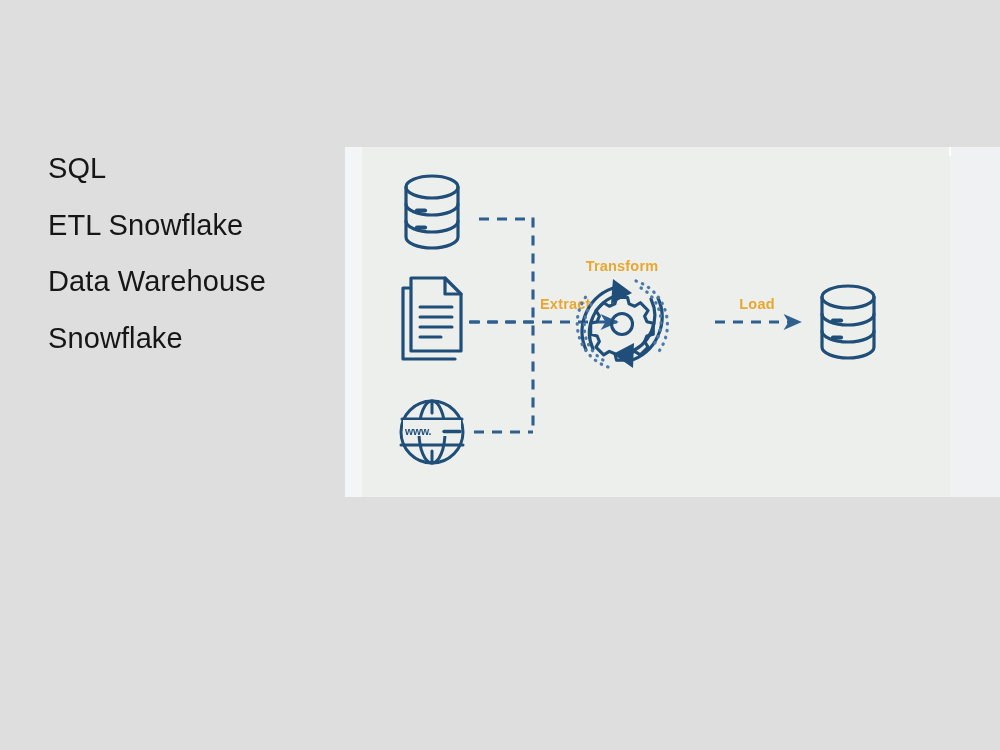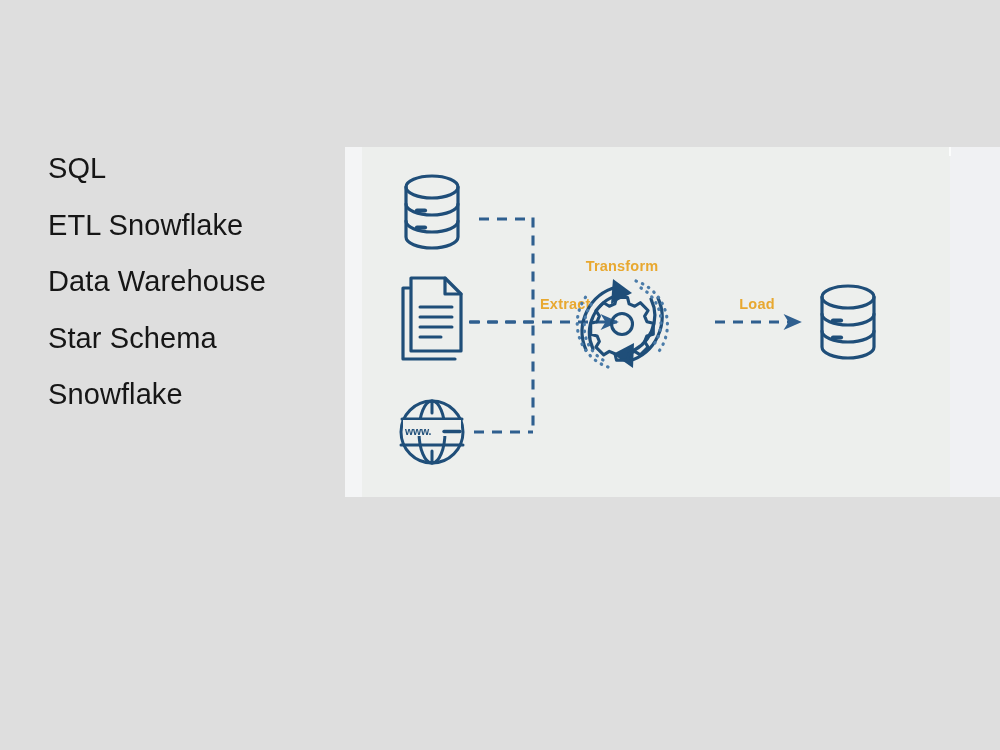--- a/index.html
+++ b/index.html
@@ -92,21 +92,20 @@
     letter-spacing: -0.2px;
   }
 </style>
 </head>
 <body>
 
 <div id="skills-list">
   <div class="skill-item">SQL</div>
   <div class="skill-item">ETL Snowflake</div>
   <div class="skill-item">Data Warehouse</div>
-  <div class="skill-item">Star Schema</div>
   <div class="skill-item">Snowflake</div>
 </div>
 
 <div id="etl-diagram-panel">
   <div id="panel-left-strip"></div>
   <div id="panel-right-region"></div>
   <div id="panel-dashed-divider"></div>
 
   <svg id="etl-svg" width="655" height="350" viewBox="0 0 655 350">
 

